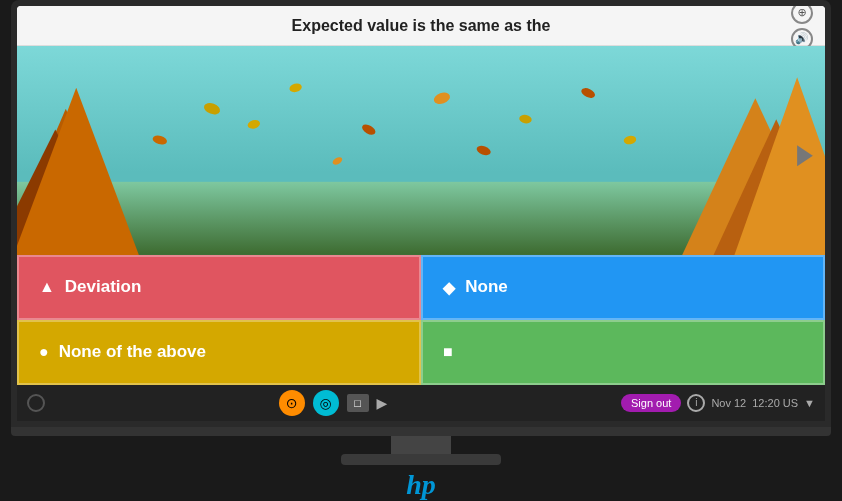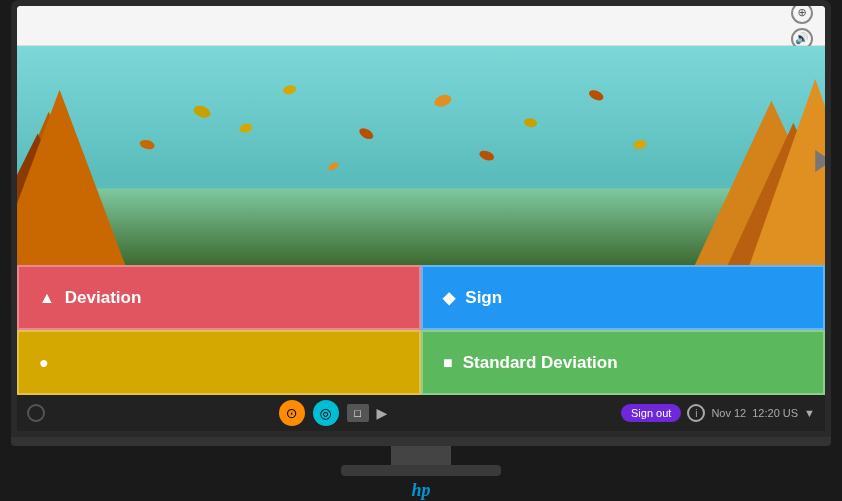--- a/index.html
+++ b/index.html
@@ -160,21 +160,21 @@
       color: #fff;
       font-size: 11px;
     }
 
     .taskbar-play {
       color: #aaa;
       font-size: 14px;
     }
 
     .sign-out-btn {
-      background: #6d28d9;
+      background: #a21caf;
       color: white;
       border: none;
       border-radius: 12px;
       padding: 3px 10px;
       font-size: 11px;
       cursor: pointer;
     }
 
     .taskbar-right {
       display: flex;
@@ -215,33 +215,34 @@
       height: 12px;
       background: #3a3a3a;
       border-radius: 4px;
       margin: 0 auto;
     }
 
     .hp-logo {
       text-align: center;
       margin-top: 4px;
       color: #0096d6;
-      font-size: 18px;
+      font-size: 28px;
       font-style: italic;
       font-weight: bold;
       font-family: Georgia, serif;
     }
   </style>
 </head>
 <body>
 
 <div class="monitor-bezel">
   <div class="screen">
 
     <div class="top-bar">
+      <span class="question-title">Expected value is the same as the</span>
       <div class="top-icons">
         <div class="top-icon">⊕</div>
         <div class="top-icon">🔊</div>
       </div>
     </div>
 
     <div class="scene-area">
       
       <svg width="100%" height="100%" viewBox="0 0 800 200" preserveAspectRatio="xMidYMid slice">
 
@@ -284,30 +285,30 @@
 
     <div class="answers-grid">
 
       <div class="answer-btn red">
         <span class="answer-icon">▲</span>
         <span>Deviation</span>
       </div>
 
       <div class="answer-btn blue">
         <span class="answer-icon">◆</span>
-        <span>Sign</span>
+        <span>None</span>
       </div>
 
       <div class="answer-btn yellow">
         <span class="answer-icon">●</span>
+        <span>None of the above</span>
       </div>
 
       <div class="answer-btn green">
         <span class="answer-icon">■</span>
-        <span>Standard Deviation</span>
       </div>
 
     </div>
 
     <div class="taskbar">
       <div class="taskbar-circle"></div>
 
       <div class="taskbar-spacer"></div>
 
       <div class="taskbar-center">

